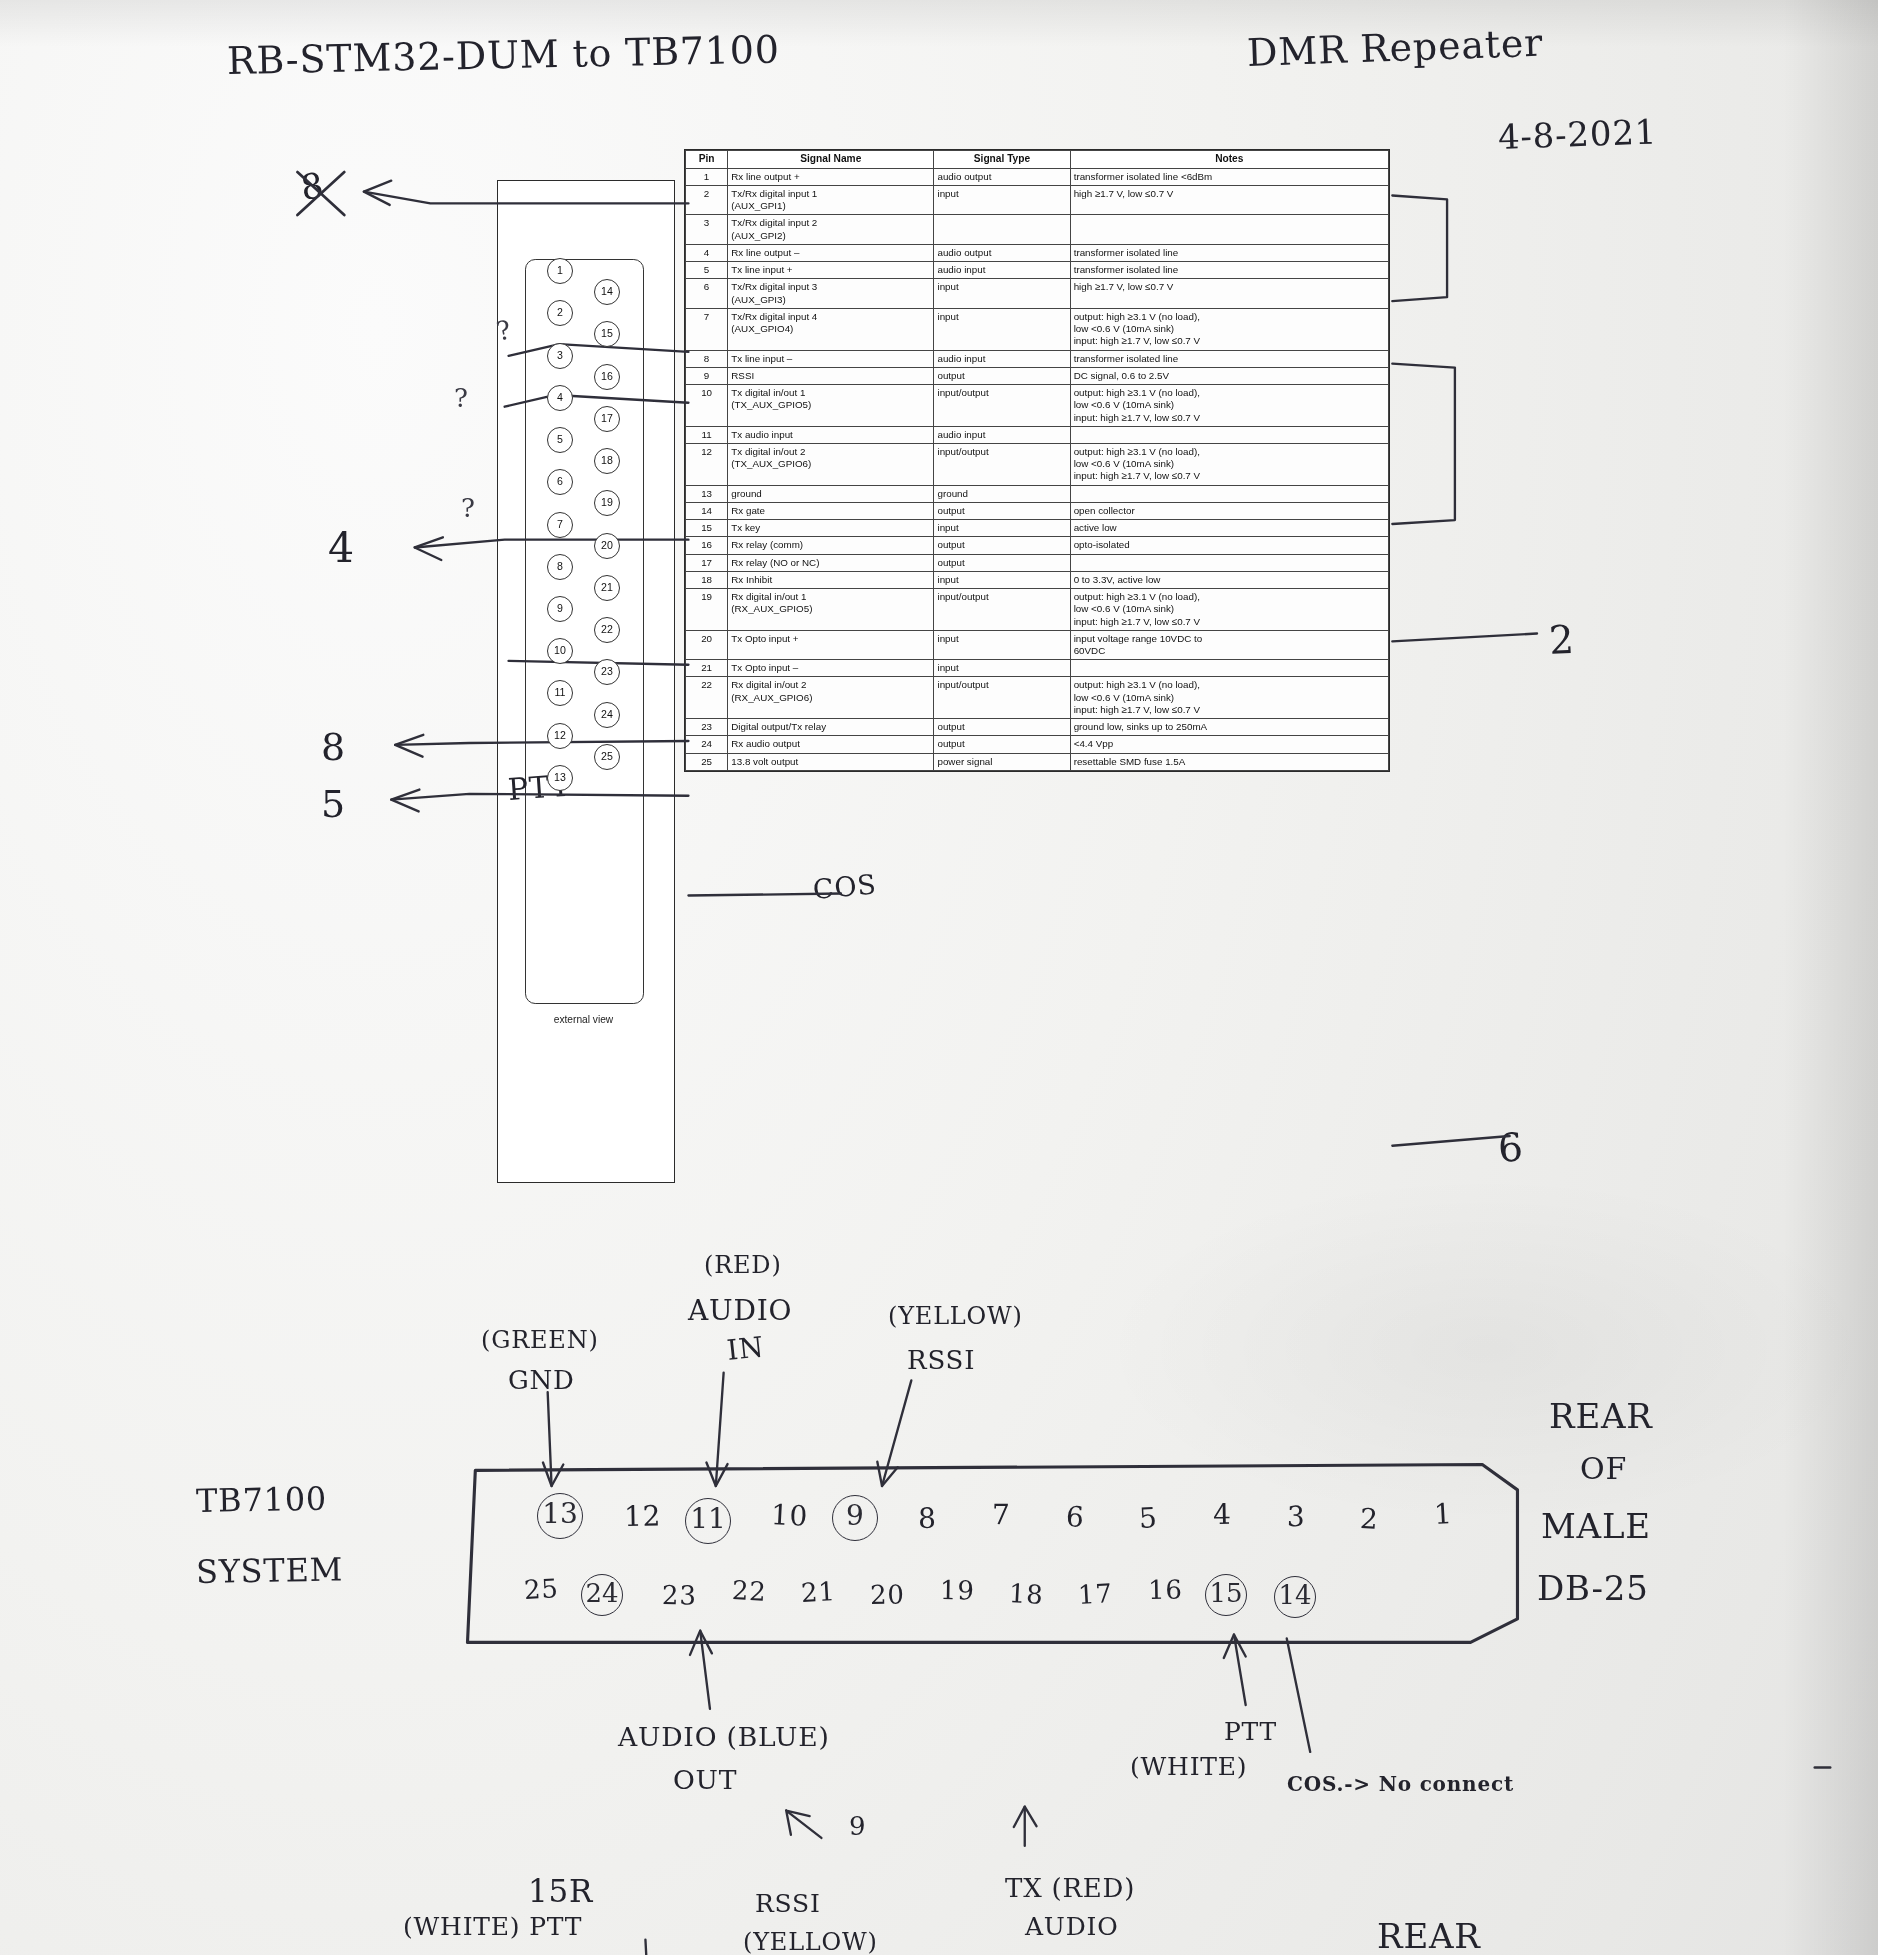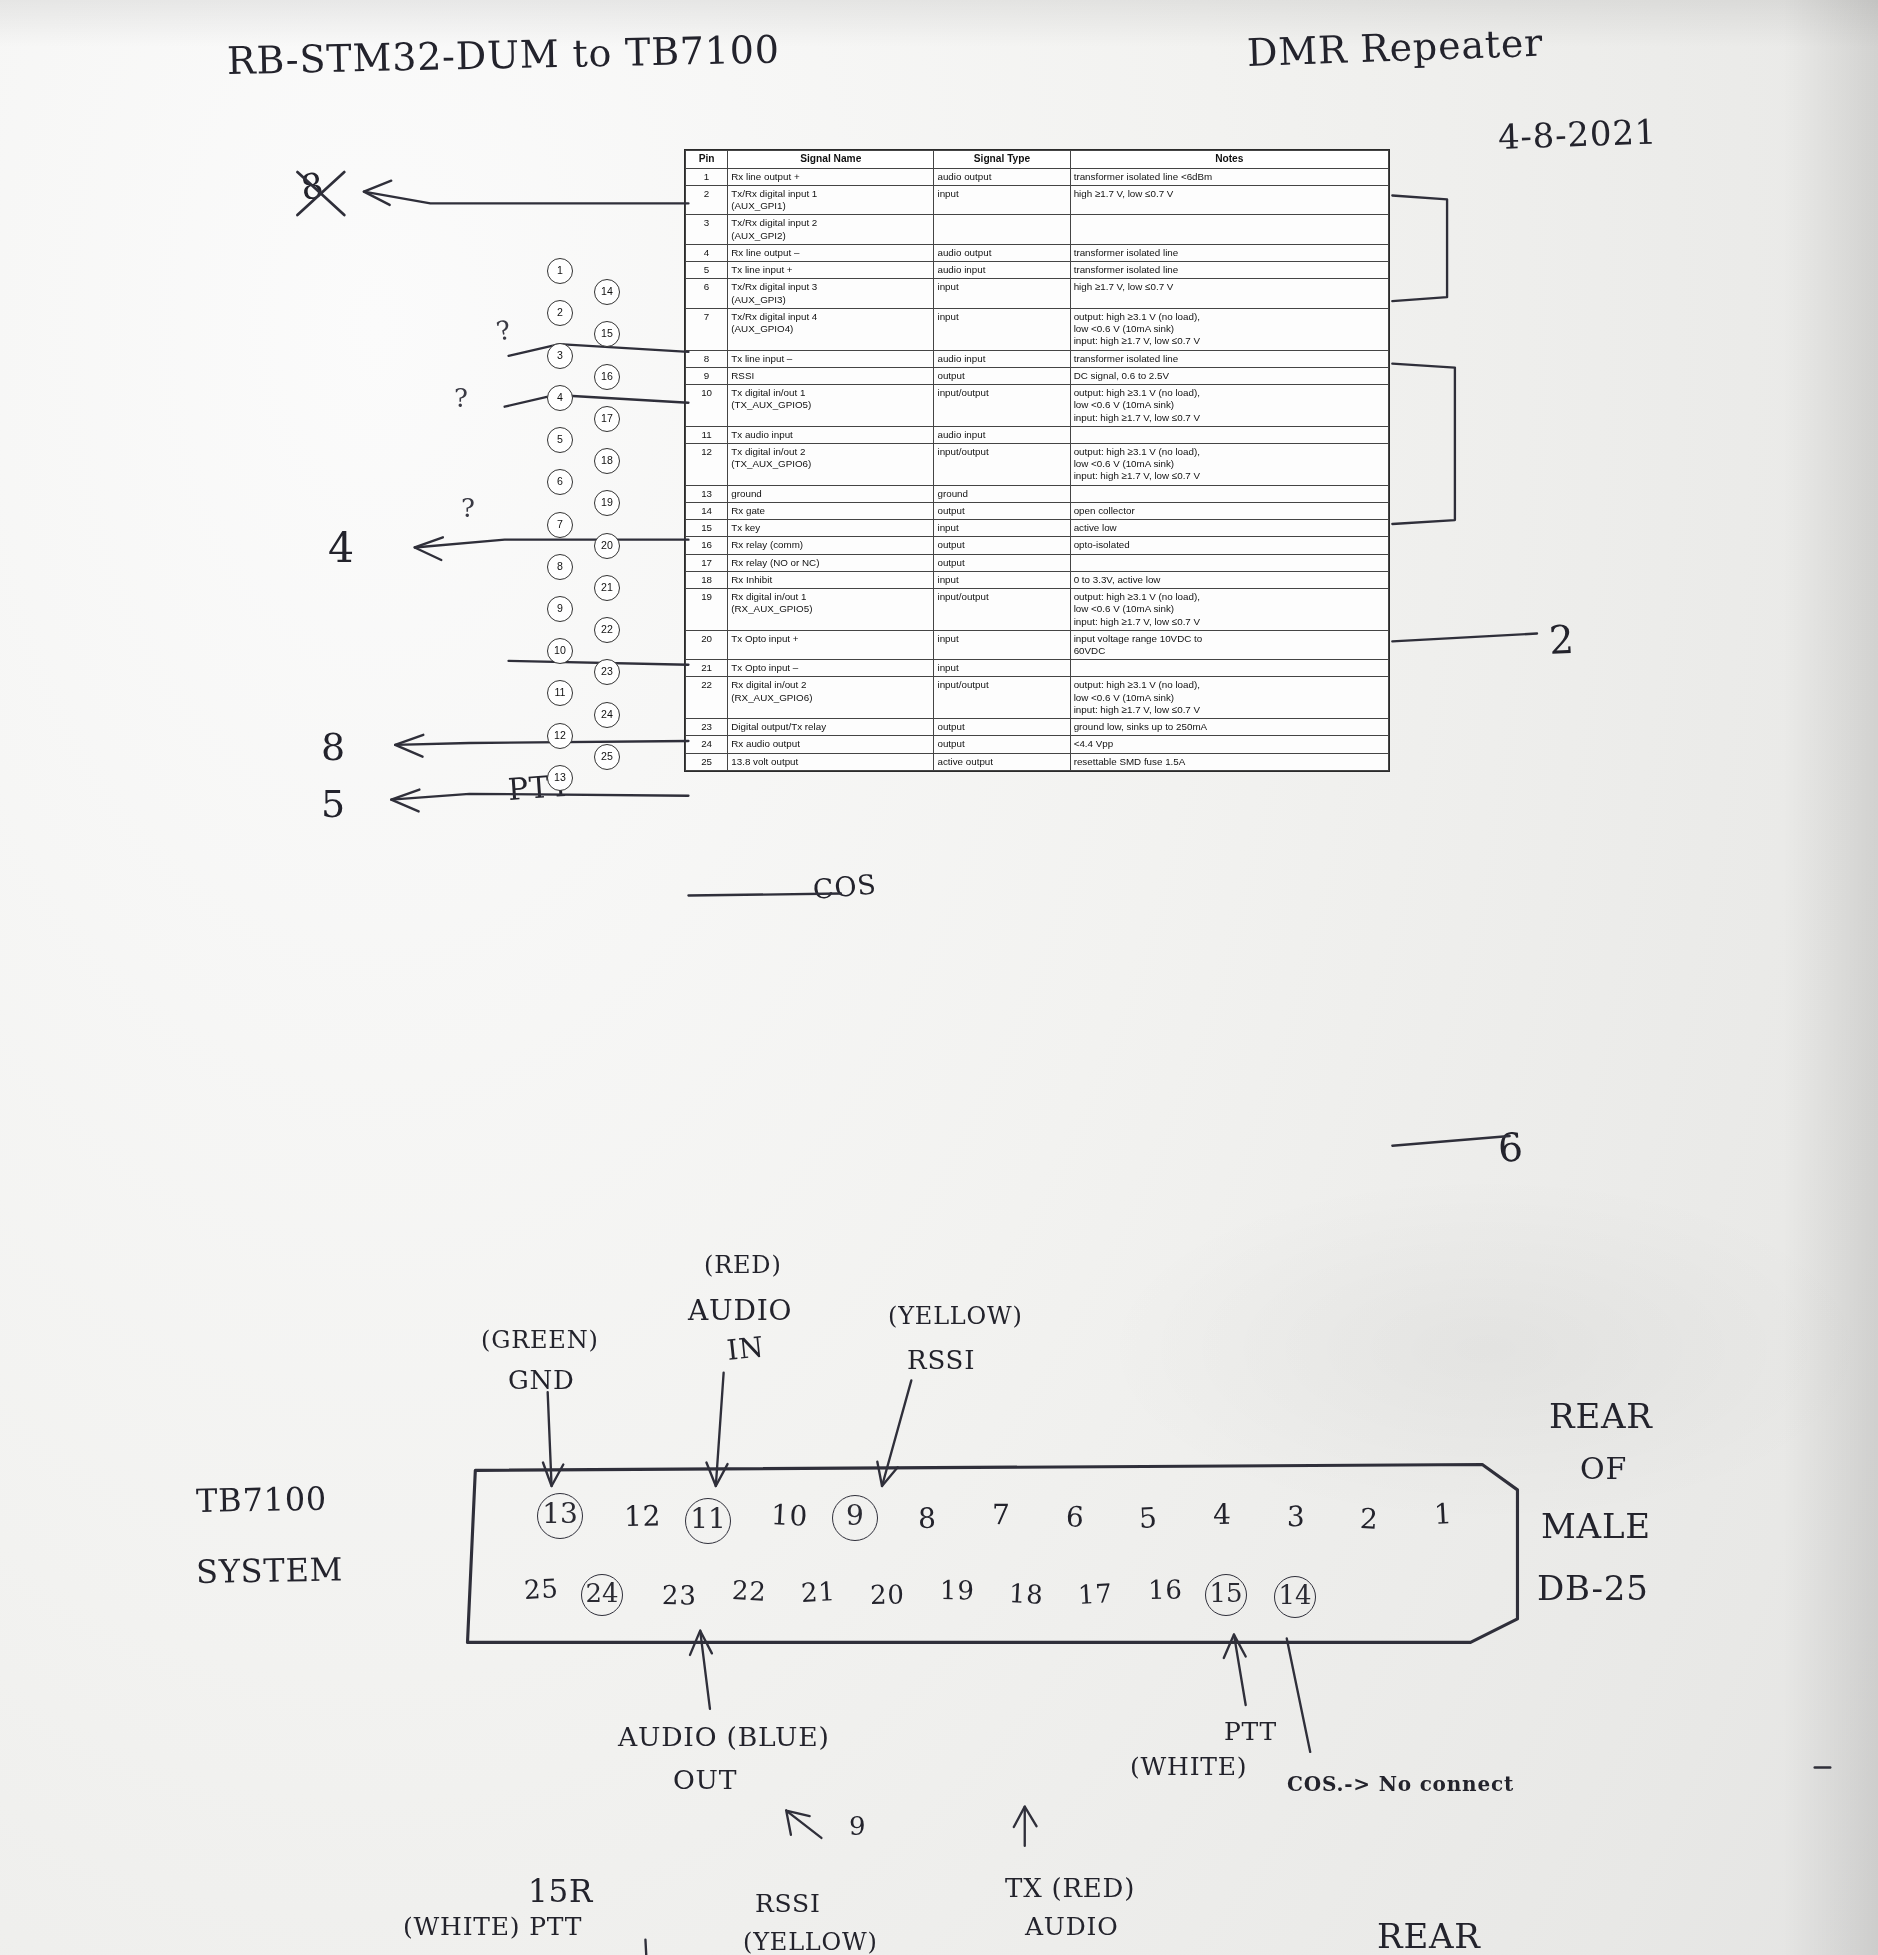--- a/index.html
+++ b/index.html
@@ -80,20 +80,24 @@
 
   <div class="crease" style="left:0;top:0;width:1879px;height:47px;background:linear-gradient(180deg,rgba(0,0,0,0.07),rgba(0,0,0,0));"></div>
   <div class="crease" style="left:1783px;top:0;width:95px;height:2717px;background:linear-gradient(90deg,rgba(0,0,0,0.0),rgba(0,0,0,0.10));"></div>
 
   <div class="paper-shade" style="left:1095px;top:1173px;width:782px;height:352px;background:radial-gradient(ellipse at 50% 50%, rgba(0,0,0,0.04), rgba(0,0,0,0) 70%);"></div>
 
   <div class="hw ink" style="left:227px;top:39px;font-size:38px;transform:rotate(-1.2deg);">RB-STM32-DUM  to  TB7100</div>
   <div class="hw ink" style="left:1247px;top:30.5px;font-size:38px;transform:rotate(-2deg);">DMR Repeater</div>
   <div class="hw ink" style="left:1498px;top:117px;font-size:34px;transform:rotate(-2deg);">4-8-2021</div>
 
+  <div id="db25-print">
+    <div id="db25-inner"></div>
+    <div id="extview">external view</div>
+  </div>
 
   <div id="table-block">
     <table class="pintable">
       <thead>
         <tr>
           <th>Pin</th>
           <th>Signal Name</th>
           <th>Signal Type</th>
           <th>Notes</th>
         </tr>
@@ -258,21 +262,21 @@
           </tr>
           <tr>
             <td class="c-pin nwrap">24</td>
             <td class="c-name nwrap">Rx audio output</td>
             <td class="c-type nwrap">output</td>
             <td class="c-notes nwrap">&lt;4.4 Vpp</td>
           </tr>
           <tr>
             <td class="c-pin nwrap">25</td>
             <td class="c-name nwrap">13.8 volt output</td>
-            <td class="c-type nwrap">active output</td>
+            <td class="c-type nwrap">power signal</td>
             <td class="c-notes nwrap">resettable SMD fuse 1.5A</td>
           </tr>
         </tbody>
     </table>
   </div>
 
   <div class="hw ink" style="left:301px;top:168px;font-size:35px;transform:rotate(-8deg);">8</div>
   <div class="hw lt" style="left:497px;top:317px;font-size:26px;transform:rotate(-12deg);">?</div>
   <div class="hw lt" style="left:454px;top:383px;font-size:26px;">?</div>
   <div class="hw lt" style="left:461px;top:493px;font-size:26px;">?</div>

